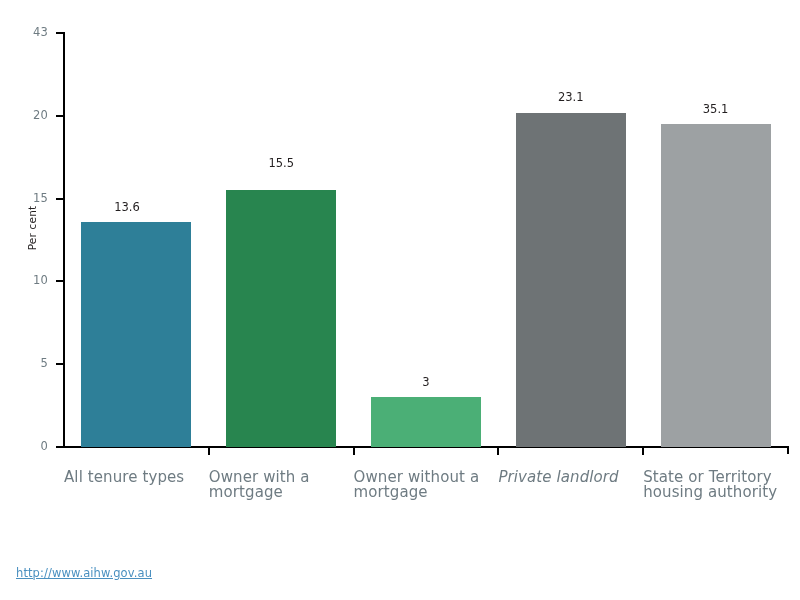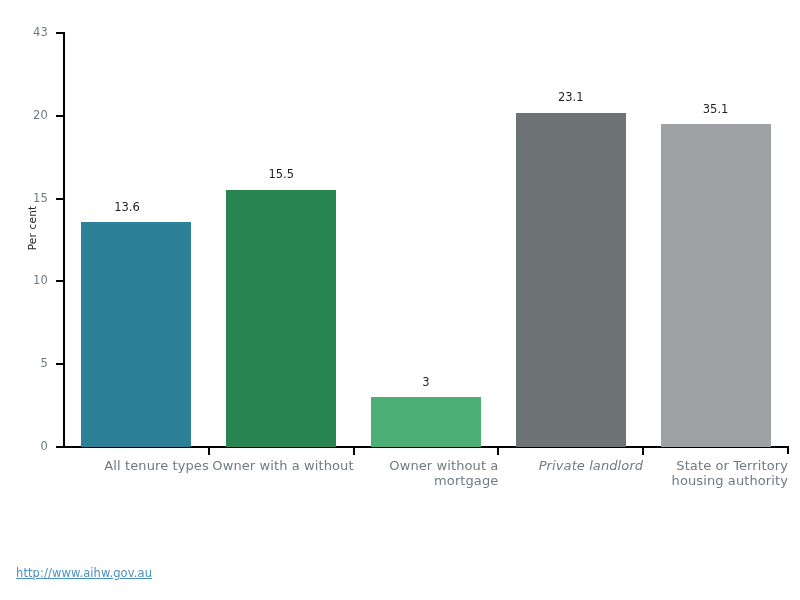--- a/index.html
+++ b/index.html
@@ -109,23 +109,23 @@
   
   .xtick {
     position: absolute;
     top: 447px;
     width: 2px;
     height: 8px;
     background: #000000;
   }
   .xcat-label {
     position: absolute;
-    top: 458px;
-    text-align: right;
-    font-size: 13px;
+    top: 470px;
+    text-align: left;
+    font-size: 15px;
     color: #6e7b82;
     line-height: 15px;
     letter-spacing: 0.1px;
   }
 
   
   .footer-block {
     position: absolute;
     left: 16px;
     top: 505px;
@@ -183,35 +183,35 @@
   <div class="plot-area" id="plot-area">
       <div class="bar" title="All tenure types: 13.6" style="left: 17.4px; width: 110px; height: 225.216px; background: rgb(46, 127, 152);"></div>
       <div class="bar" title="Owner with a mortgage: 15.5" style="left: 162.2px; width: 110px; height: 256.68px; background: rgb(40, 133, 79);"></div>
       <div class="bar" title="Owner without a mortgage: 3" style="left: 307px; width: 110px; height: 49.68px; background: rgb(75, 175, 118);"></div>
       <div class="bar" title="Private landlord: 20.2" style="left: 451.8px; width: 110px; height: 334.512px; background: rgb(110, 115, 117);"></div>
       <div class="bar" title="State or Territory housing authority: 19.5" style="left: 596.6px; width: 110px; height: 322.92px; background: rgb(157, 161, 163);"></div>
     </div>
 
   <div id="bar-values">
       <div class="bar-value" style="left: 67px; width: 120px; top: 201.784px;">13.6</div>
-      <div class="bar-value" style="left: 221.2px; width: 120px; top: 169px;">15.5</div>
+      <div class="bar-value" style="left: 221.2px; width: 120px; top: 158px;">15.5</div>
       <div class="bar-value" style="left: 366px; width: 120px; top: 377.32px;">3</div>
       <div class="bar-value" style="left: 510.8px; width: 120px; top: 92.488px;">23.1</div>
       <div class="bar-value" style="left: 655.6px; width: 120px; top: 104.08px;">35.1</div>
     </div>
 
   <div id="x-ticks">
       <div class="xtick" style="left: 207.8px;"></div>
       <div class="xtick" style="left: 352.6px;"></div>
       <div class="xtick" style="left: 497.4px;"></div>
       <div class="xtick" style="left: 642.2px;"></div>
     </div>
   <div id="x-labels">
       <div class="xcat-label" style="left: 64px; width: 144.8px;">All tenure types</div>
-      <div class="xcat-label" style="left: 208.8px; width: 144.8px;">Owner with a without</div>
+      <div class="xcat-label" style="left: 208.8px; width: 144.8px;">Owner with a mortgage</div>
       <div class="xcat-label" style="left: 353.6px; width: 144.8px;">Owner without a mortgage</div>
       <div class="xcat-label" style="left: 498.4px; width: 144.8px; font-style: italic;">Private landlord</div>
       <div class="xcat-label" style="left: 643.2px; width: 144.8px;">State or Territory housing authority</div>
     </div>
 
   <a class="footer-link" href="#">http://www.aihw.gov.au</a>
 
 </div>
 
 </body></html>

